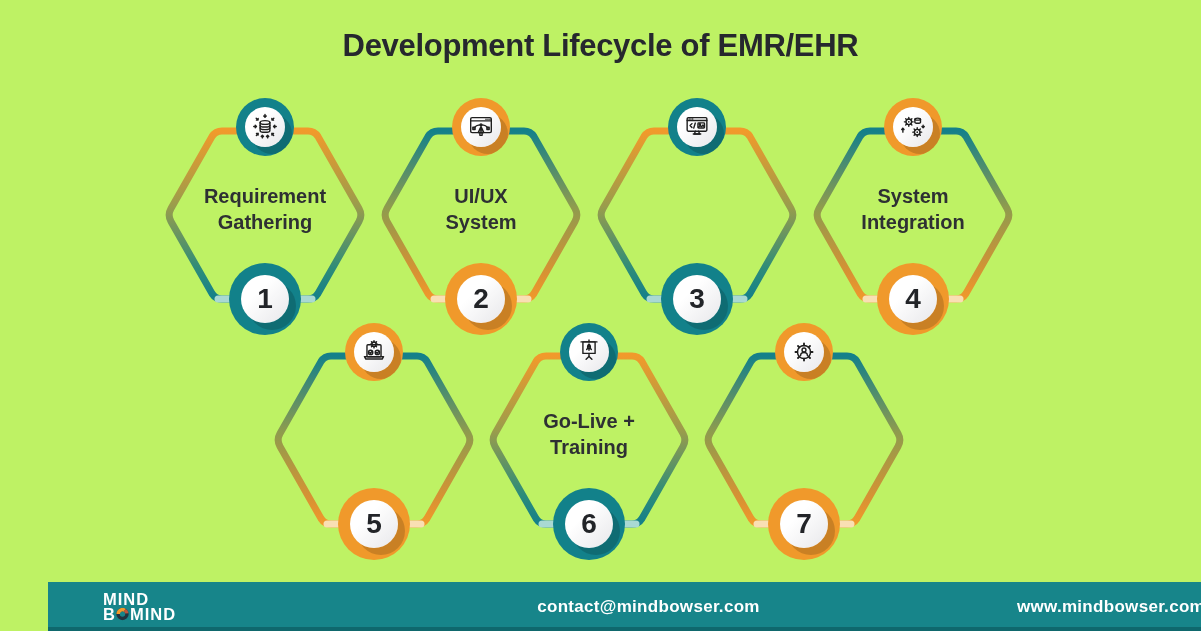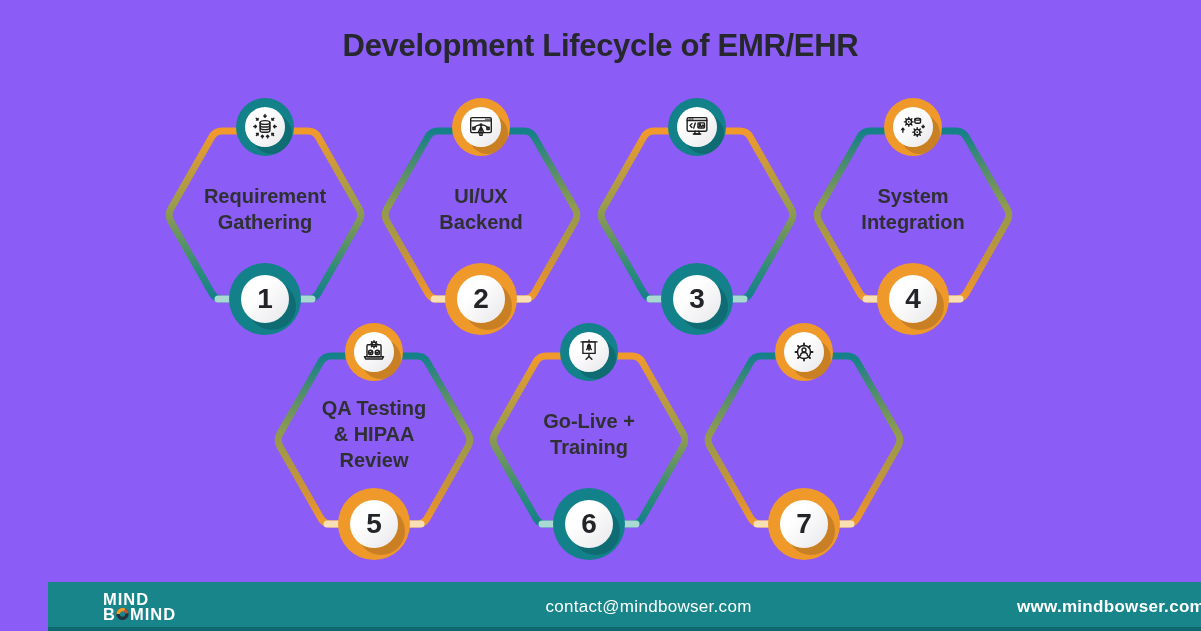--- a/index.html
+++ b/index.html
@@ -1,16 +1,16 @@
 <!DOCTYPE html>
 <html><head>
 <meta charset="utf-8">
 <style>
   html,body{margin:0;padding:0;background:#ffffff;}
-  .canvas{position:relative;width:1201px;height:631px;background:#8b5cf6;overflow:hidden;
+  .canvas{position:relative;width:1201px;height:631px;background:#bef264;overflow:hidden;
           font-family:"Liberation Sans","DejaVu Sans",sans-serif;}
   .title{position:absolute;left:0;top:28px;width:1201px;text-align:center;
          font-size:31px;font-weight:800;letter-spacing:-0.3px;color:#26282e;}
   
   .hex-card{position:absolute;width:210px;height:255px;}
   .hex-border{position:absolute;left:0;top:0;}
   .circle{position:absolute;border-radius:50%;overflow:hidden;display:flex;align-items:center;justify-content:center;}
   .circle-inner{border-radius:50%;background:linear-gradient(135deg,#ffffff 35%,#e7e7ea 100%);
                 display:flex;align-items:center;justify-content:center;
                 box-shadow:7px 7px 0 rgba(0,0,0,0.16);}
@@ -27,21 +27,21 @@
   .icon-glyph svg{display:block;}
   
   .footer{position:absolute;left:0;top:582px;width:1201px;height:49px;background:#17858A;
           border-bottom:0 none;margin-left:48px;}
   .footer::after{content:"";position:absolute;left:0;bottom:0;width:100%;height:4px;background:#0F686D;}
   .logo{position:absolute;left:55px;top:50%;transform:translateY(-50%);color:#ffffff;
         font-weight:800;font-size:16.5px;line-height:15px;letter-spacing:1px;}
   .logo-line{display:block;white-space:nowrap;}
   .logo-o{display:inline-block;vertical-align:-1px;margin:0 0.5px;}
   .footer-email{position:absolute;left:50%;top:50%;transform:translate(-50%,-52%);
-                color:#ffffff;font-size:17px;font-weight:400;letter-spacing:0.3px;text-align:center;}
+                color:#ffffff;font-size:17px;font-weight:700;letter-spacing:0.3px;text-align:center;}
   .footer-site{position:absolute;right:44px;top:50%;transform:translateY(-52%);
                color:#ffffff;font-size:17px;font-weight:700;letter-spacing:0.3px;}
   .defs-holder{position:absolute;width:0;height:0;overflow:hidden;}
 </style>
 </head>
 <body>
 
 <div class="canvas">
 
   <svg class="defs-holder" aria-hidden="true">
@@ -114,21 +114,21 @@
                 <rect x="22.3" y="16.3" width="2.4" height="2.4"></rect>
                 <circle cx="16" cy="13.7" r="1"></circle>
                 <path d="M16 15.5l-3 6.3h6z"></path>
                 <circle cx="16" cy="19.3" r="1.1"></circle>
                 <path d="M14.8 21.8h2.4v3.1h-2.4z"></path>
               </g>
             </svg>
           </div>
         </div>
         <div class="hex-label">UI/UX
-Backend</div>
+System</div>
         <div class="circle num-circle orange-ring">
           <div class="circle-inner">
             <span class="num">2</span>
           </div>
         </div>
       </div>
       <div class="hex-card" style="left: 592px; top: 124px;">
         <svg class="hex-border" width="210" height="182" viewBox="0 0 210 182">
           <path d="M 62 7 L 148 7 Q 154.5 7 158 12.5 L 199 84.5 Q 202.7 91 199 97.5 L 158 169.5 Q 154.5 175 148 175 L 62 175 Q 55.5 175 52 169.5 L 11 97.5 Q 7.3 91 11 84.5 L 52 12.5 Q 55.5 7 62 7 Z" fill="none" stroke="url(#grad-teal)" stroke-width="7"></path>
           <path d="M58 175h94" fill="none" stroke="#A9D9D3" stroke-width="7" stroke-linecap="round"></path>
@@ -203,23 +203,20 @@
                 <path d="M18.4 7.8h1.4M13.6 7.8h-1.4M16 5.4V4M16 10.2v1.4M17.7 6.1l1-1M14.3 6.1l-1-1M17.7 9.5l1 1M14.3 9.5l-1 1"></path>
                 <circle cx="12.4" cy="16.4" r="2.3"></circle>
                 <path d="M11.4 16.4l.8.9 1.4-1.7"></path>
                 <circle cx="19.6" cy="16.4" r="2.3"></circle>
                 <path d="M18.6 16.4l.8.9 1.4-1.7"></path>
                 <path d="M5.8 21h20.4l-1.5 2.5H7.3z"></path>
               </g>
             </svg>
           </div>
         </div>
-        <div class="hex-label">QA Testing
-&amp; HIPAA
-Review</div>
         <div class="circle num-circle orange-ring">
           <div class="circle-inner">
             <span class="num">5</span>
           </div>
         </div>
       </div>
       <div class="hex-card" style="left: 484px; top: 349px;">
         <svg class="hex-border" width="210" height="182" viewBox="0 0 210 182">
           <path d="M 62 7 L 148 7 Q 154.5 7 158 12.5 L 199 84.5 Q 202.7 91 199 97.5 L 158 169.5 Q 154.5 175 148 175 L 62 175 Q 55.5 175 52 169.5 L 11 97.5 Q 7.3 91 11 84.5 L 52 12.5 Q 55.5 7 62 7 Z" fill="none" stroke="url(#grad-teal)" stroke-width="7"></path>
           <path d="M58 175h94" fill="none" stroke="#A9D9D3" stroke-width="7" stroke-linecap="round"></path>

